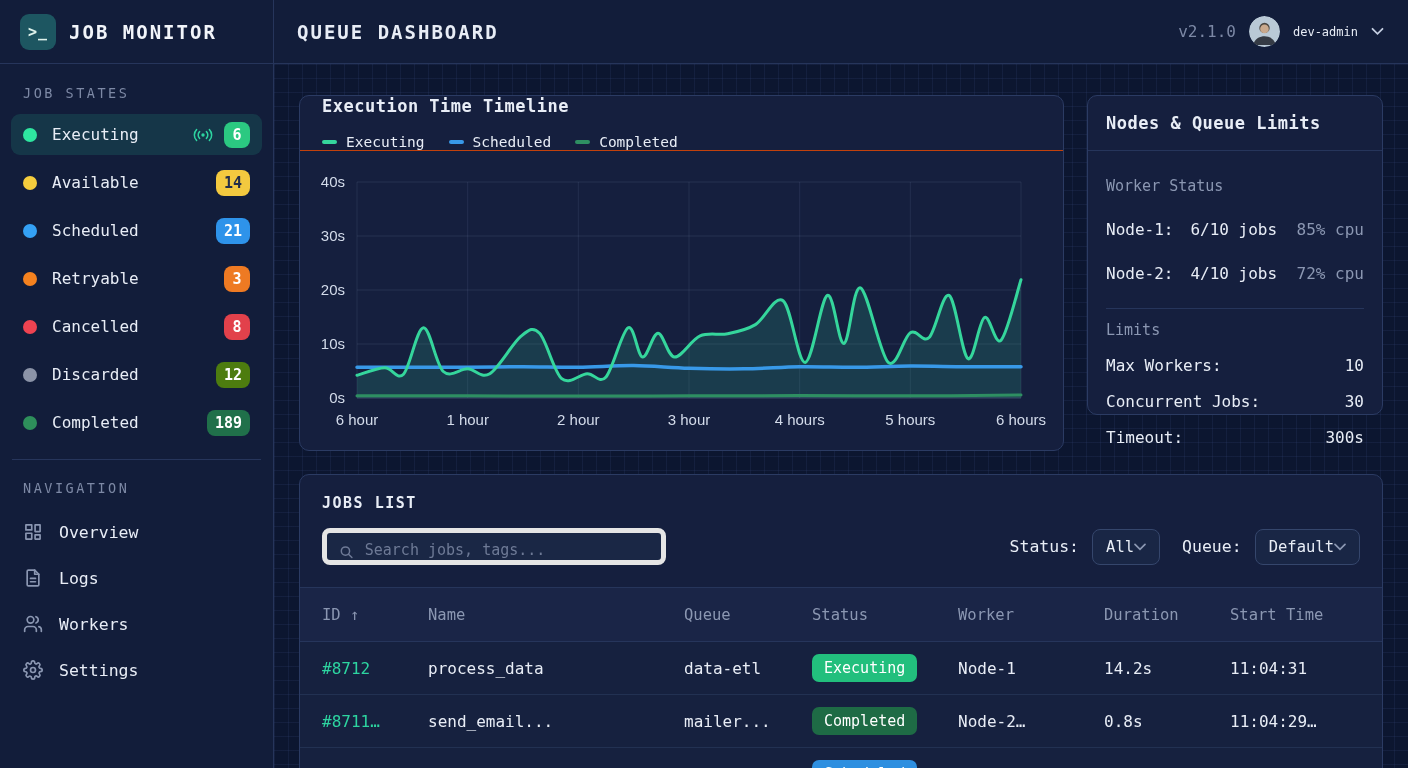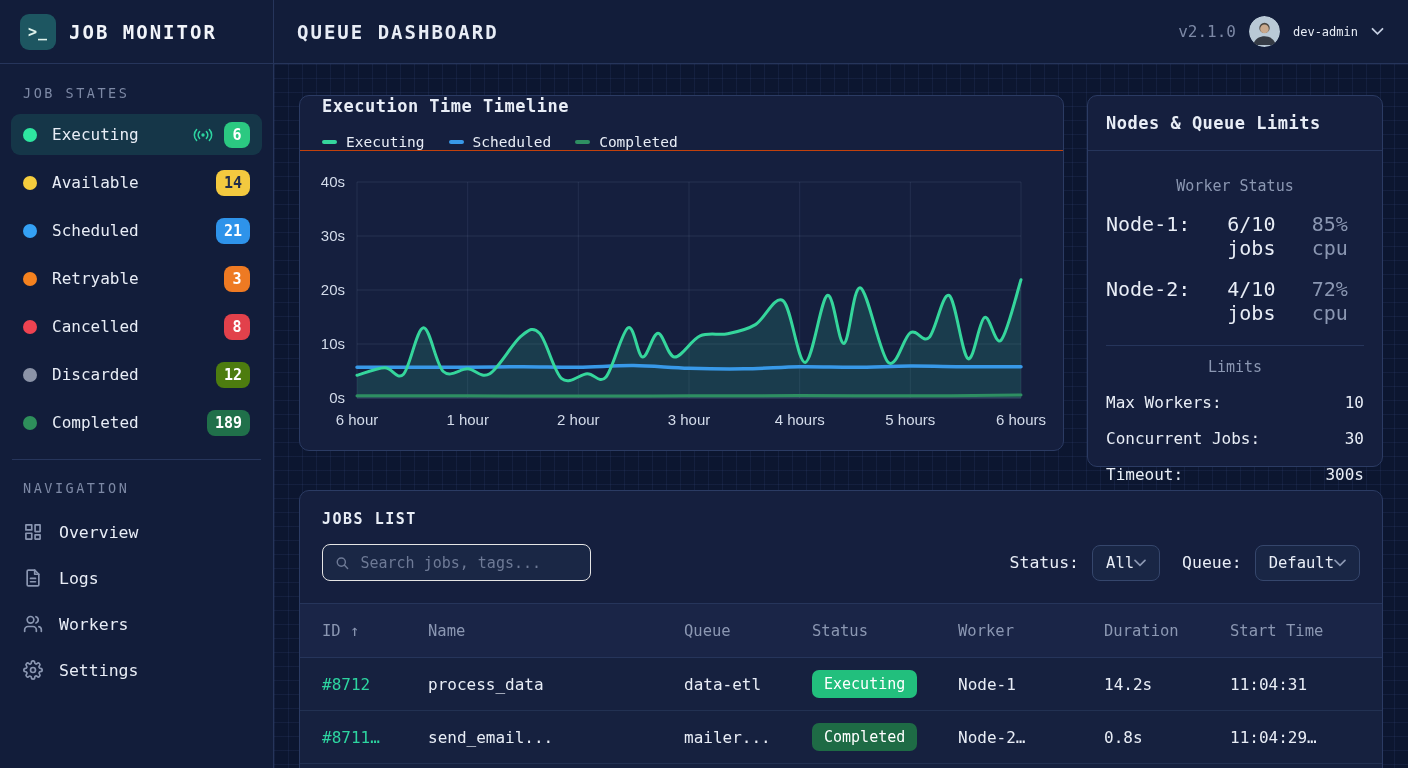--- a/index.html
+++ b/index.html
@@ -61,37 +61,37 @@
   .chart-panel { width:765px; height:356px; }
   .panel-head { height:55px; display:flex; align-items:flex-start; justify-content:space-between;
     padding:0 22px; border-bottom:1px solid #c2410c;flex-direction:column; }
   .panel-title { font-size:17px; font-weight:bold; letter-spacing:0.5px; }
   .legend { display:flex; gap:24px; }
   .legend-item { display:flex; align-items:center; gap:9px; font-size:14.5px; }
   .legend-swatch { width:15px; height:4px; border-radius:2px; }
   #chart-svg { display:block; margin-left:12px; overflow:visible; }
   text.tick { fill:#d3dbea; font-family:"Liberation Sans", sans-serif; font-size:15px; }
   
-  .nodes-panel { width:296px; height:372px; flex:none;text-align:center; }
+  .nodes-panel { width:296px; height:320px; flex:none; }
   .nodes-head { height:55px; display:flex; align-items:center; padding:0 18px;
     border-bottom:1px solid #26355b; }
   .nodes-body { padding:14px 18px 0; }
   .sub-title { color:#8b97b2; font-size:15px; margin:12px 0 6px; }
-  .worker-row { display:flex; align-items:baseline; font-size:20px; margin:17px 0; }
+  .worker-row { display:flex; align-items:baseline; font-size:16px; margin:25px 0; }
   .w-node { flex:none; }
   .w-jobs { margin-left:17px; }
   .w-cpu { margin-left:auto; color:#8b97b2; }
   .nodes-divider { border-top:1px solid #26355b; margin:20px 0 4px; }
   .limit-row { display:flex; justify-content:space-between; font-size:16px; margin:17px 0; }
   
   .jobs-panel { margin-top:23px; width:1084px; height:330px; overflow:hidden; }
   .jobs-head { padding:19px 22px 0; font-size:15px; font-weight:bold; letter-spacing:1.5px; }
   .jobs-toolbar { display:flex; align-items:center; padding:16px 22px 22px; }
-  .searchbox { width:269px; height:37px; background:#1a2745; border:1px solid #e5e5e5;
-    border-radius:8px; display:flex; align-items:center; gap:9px; padding:0 12px; }
+  .searchbox { width:344px; height:37px; background:#1a2745; border:5px solid #e5e5e5;
+    border-radius:8px; display:flex; align-items:flex-end; gap:9px; padding:0 12px; }
   .searchbox input { background:transparent; border:none; outline:none;
     color:#dfe6f3; font:inherit; font-size:15px; width:100%; }
   .searchbox input::placeholder { color:#6e7a96; }
   .filters { margin-left:auto; display:flex; align-items:center; gap:13px; font-size:16.5px; }
   .filter-label { margin-left:9px; }
   .select { display:flex; align-items:center; border:1px solid #35466c;
     background:#192645; border-radius:8px; padding:8px 13px; font-size:15.5px; cursor:pointer; }
   .thead { display:grid; grid-template-columns:106px 256px 128px 146px 146px 126px 1fr;
     background:#1a2547; border-top:1px solid #26355b; border-bottom:1px solid #26355b;
     height:55px; align-items:center; padding-left:22px; color:#8b97b2; font-size:15.5px; }

